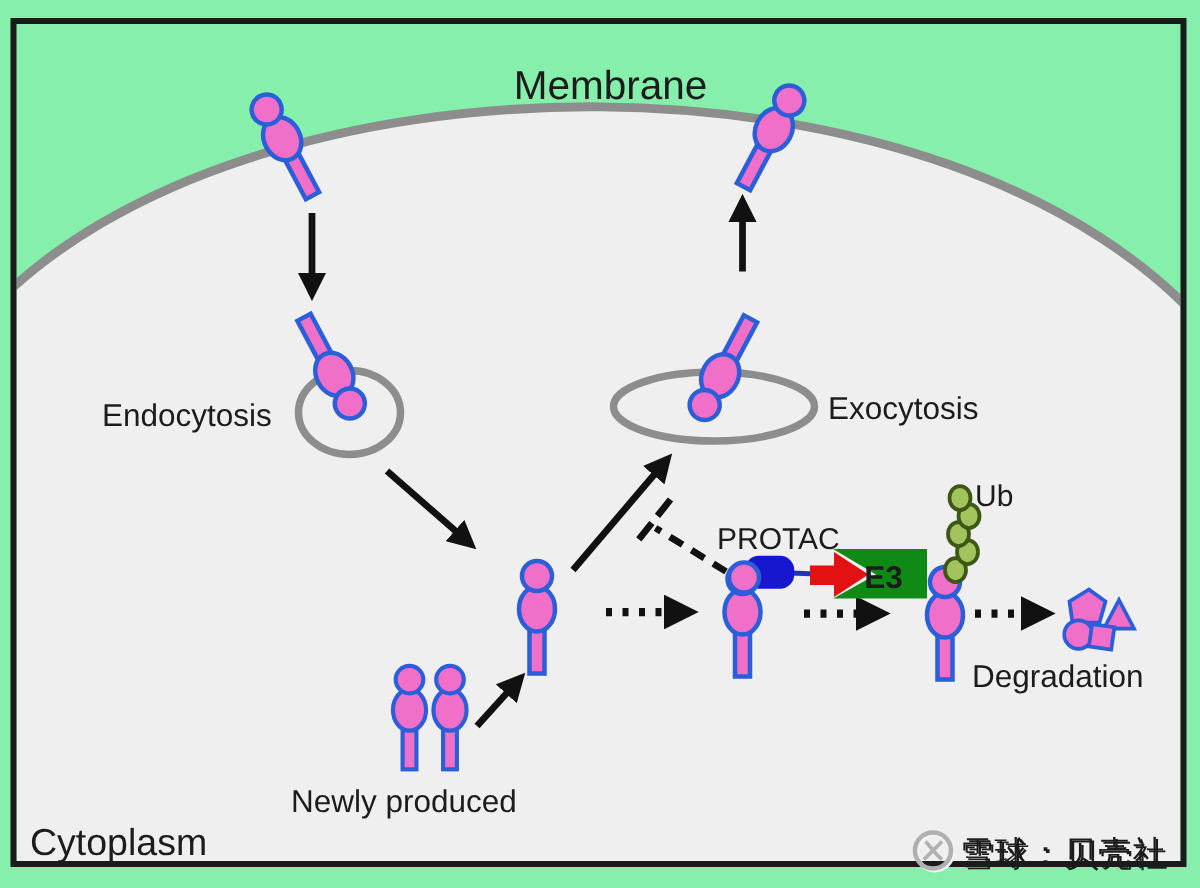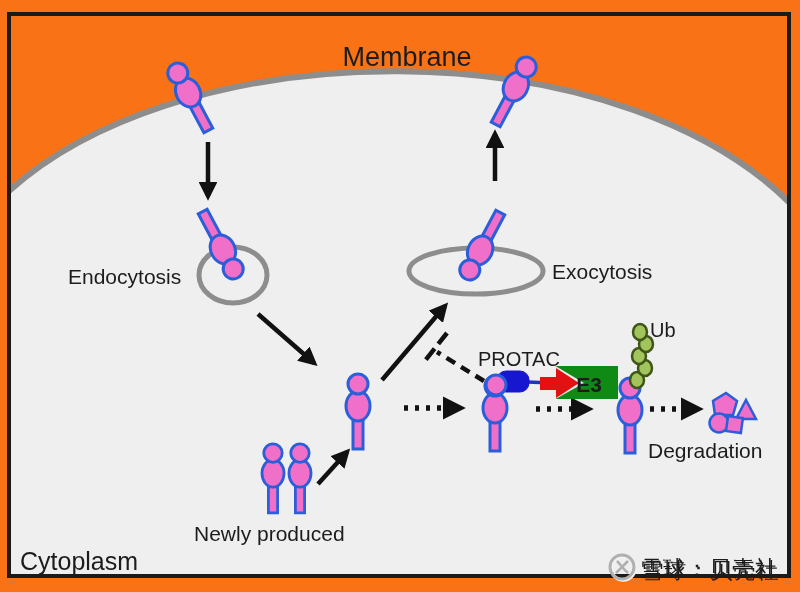--- a/index.html
+++ b/index.html
@@ -1,19 +1,19 @@
 <!DOCTYPE html>
 <html><head>
 <meta charset="utf-8">
 <style>
   html,body{margin:0;padding:0;background:#ffffff;}
   #stage{
     position:relative;
     width:800px;height:592px;
-    background:#f97316;
+    background:#86efac;
     font-family:"Liberation Sans", sans-serif;
     overflow:hidden;
   }
   svg{display:block;}
   text{font-family:"Liberation Sans", sans-serif;fill:#1c1c1c;}
   .lbl{font-size:21px;}
 </style>
 </head>
 <body>
 

